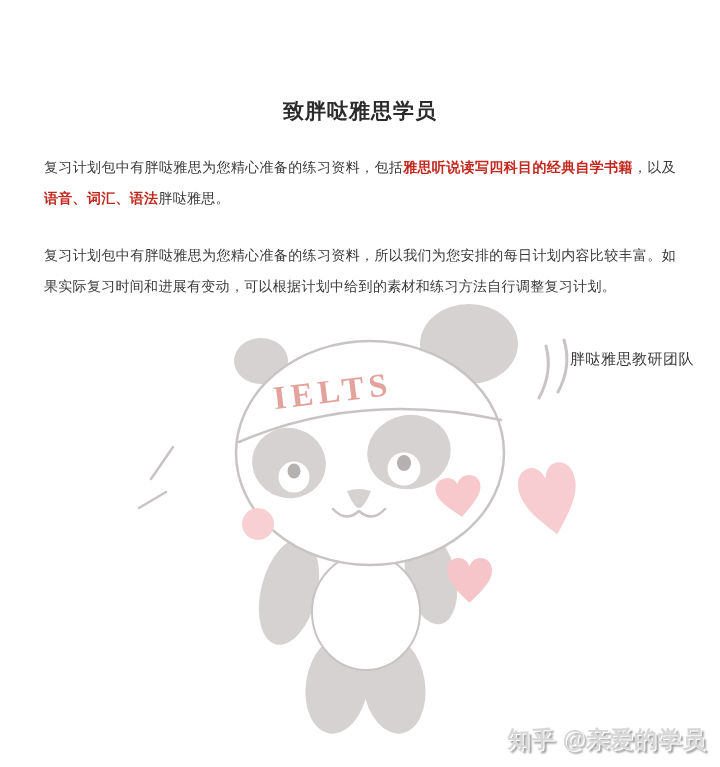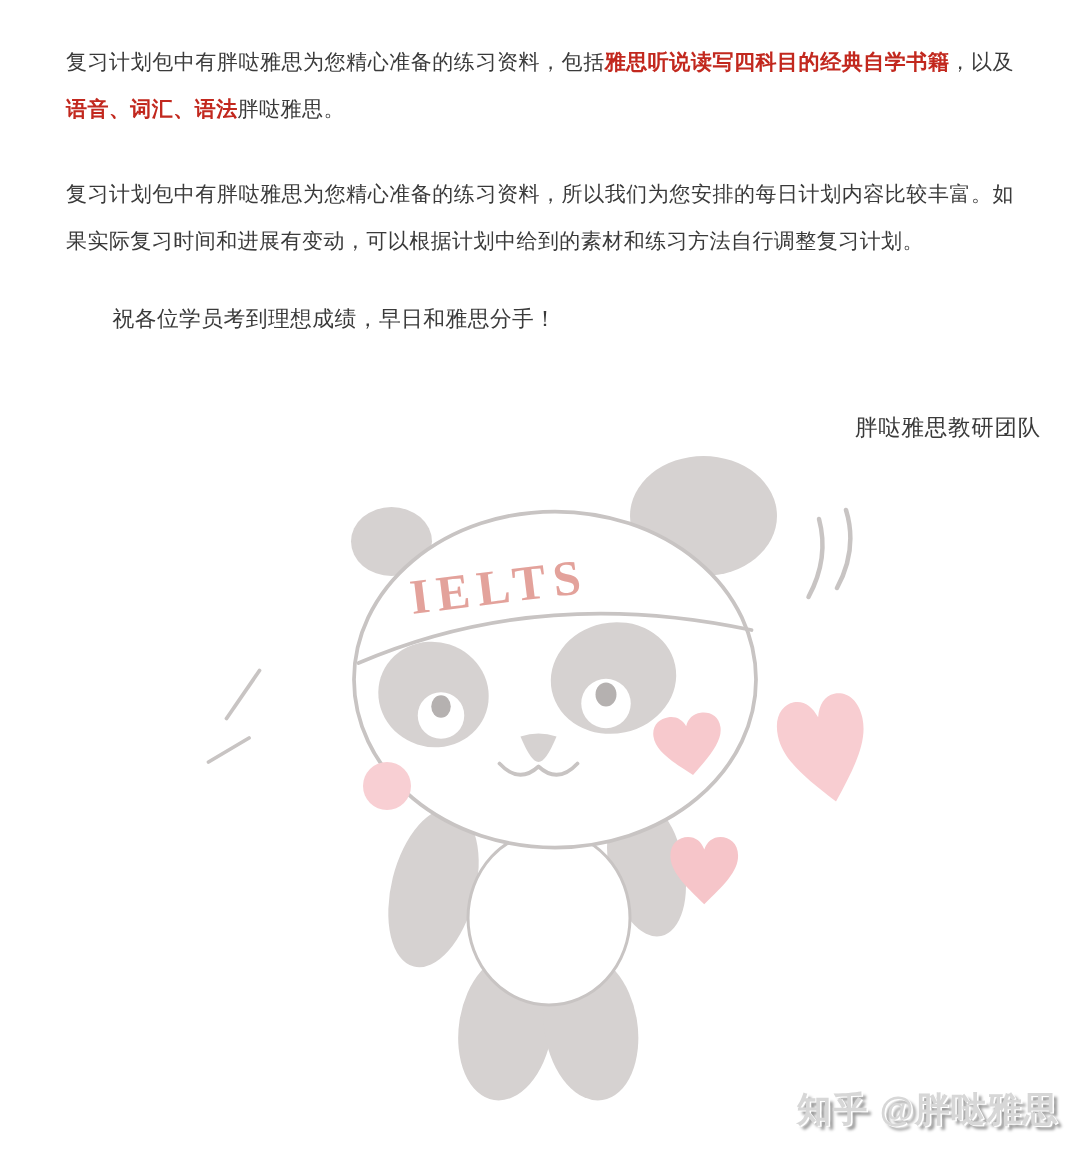--- a/index.html
+++ b/index.html
@@ -129,26 +129,26 @@
 
       <circle cx="258" cy="524" r="16" fill="#f8cfd3"></circle>
 
       <path fill="#f7c9cd" d="M50,88 C22,64 2,46 2,26 C2,10 14,2 27,2 C38,2 46,8 50,18 C54,8 62,2 73,2 C86,2 98,10 98,26 C98,46 78,64 50,88 Z" transform="translate(433,479) rotate(-8) scale(0.47)"></path>
       <path fill="#f8cdd1" d="M50,88 C22,64 2,46 2,26 C2,10 14,2 27,2 C38,2 46,8 50,18 C54,8 62,2 73,2 C86,2 98,10 98,26 C98,46 78,64 50,88 Z" transform="translate(513,470) rotate(-12) scale(0.60,0.82)"></path>
       <path fill="#f6c5c9" d="M50,88 C22,64 2,46 2,26 C2,10 14,2 27,2 C38,2 46,8 50,18 C54,8 62,2 73,2 C86,2 98,10 98,26 C98,46 78,64 50,88 Z" transform="translate(446,557) scale(0.47,0.52)"></path>
     </g>
   </svg>
 
   <div class="content">
+    <h1 class="doc-title">致胖哒雅思学员</h1>
 
 
     <p class="para p2"><span>复习计划包中有胖哒雅思为您精心准备的练习资料，包括</span><span class="hl">雅思听说读写四科目的经典自学书籍</span><span>，以及</span><span class="hl">语音、词汇、语法</span><span>胖哒雅思。</span></p>
 
     <p class="para p3">复习计划包中有胖哒雅思为您精心准备的练习资料，所以我们为您安排的每日计划内容比较丰富。如果实际复习时间和进展有变动，可以根据计划中给到的素材和练习方法自行调整复习计划。</p>
 
-    <p class="wish">祝各位学员考到理想成绩，早日和雅思分手！</p>
 
     <p class="signature">胖哒雅思教研团队</p>
   </div>
 
-  <div class="watermark">知乎 @胖哒雅思</div>
+  <div class="watermark">知乎 @亲爱的学员</div>
 
 </div>
 
 </body></html>

